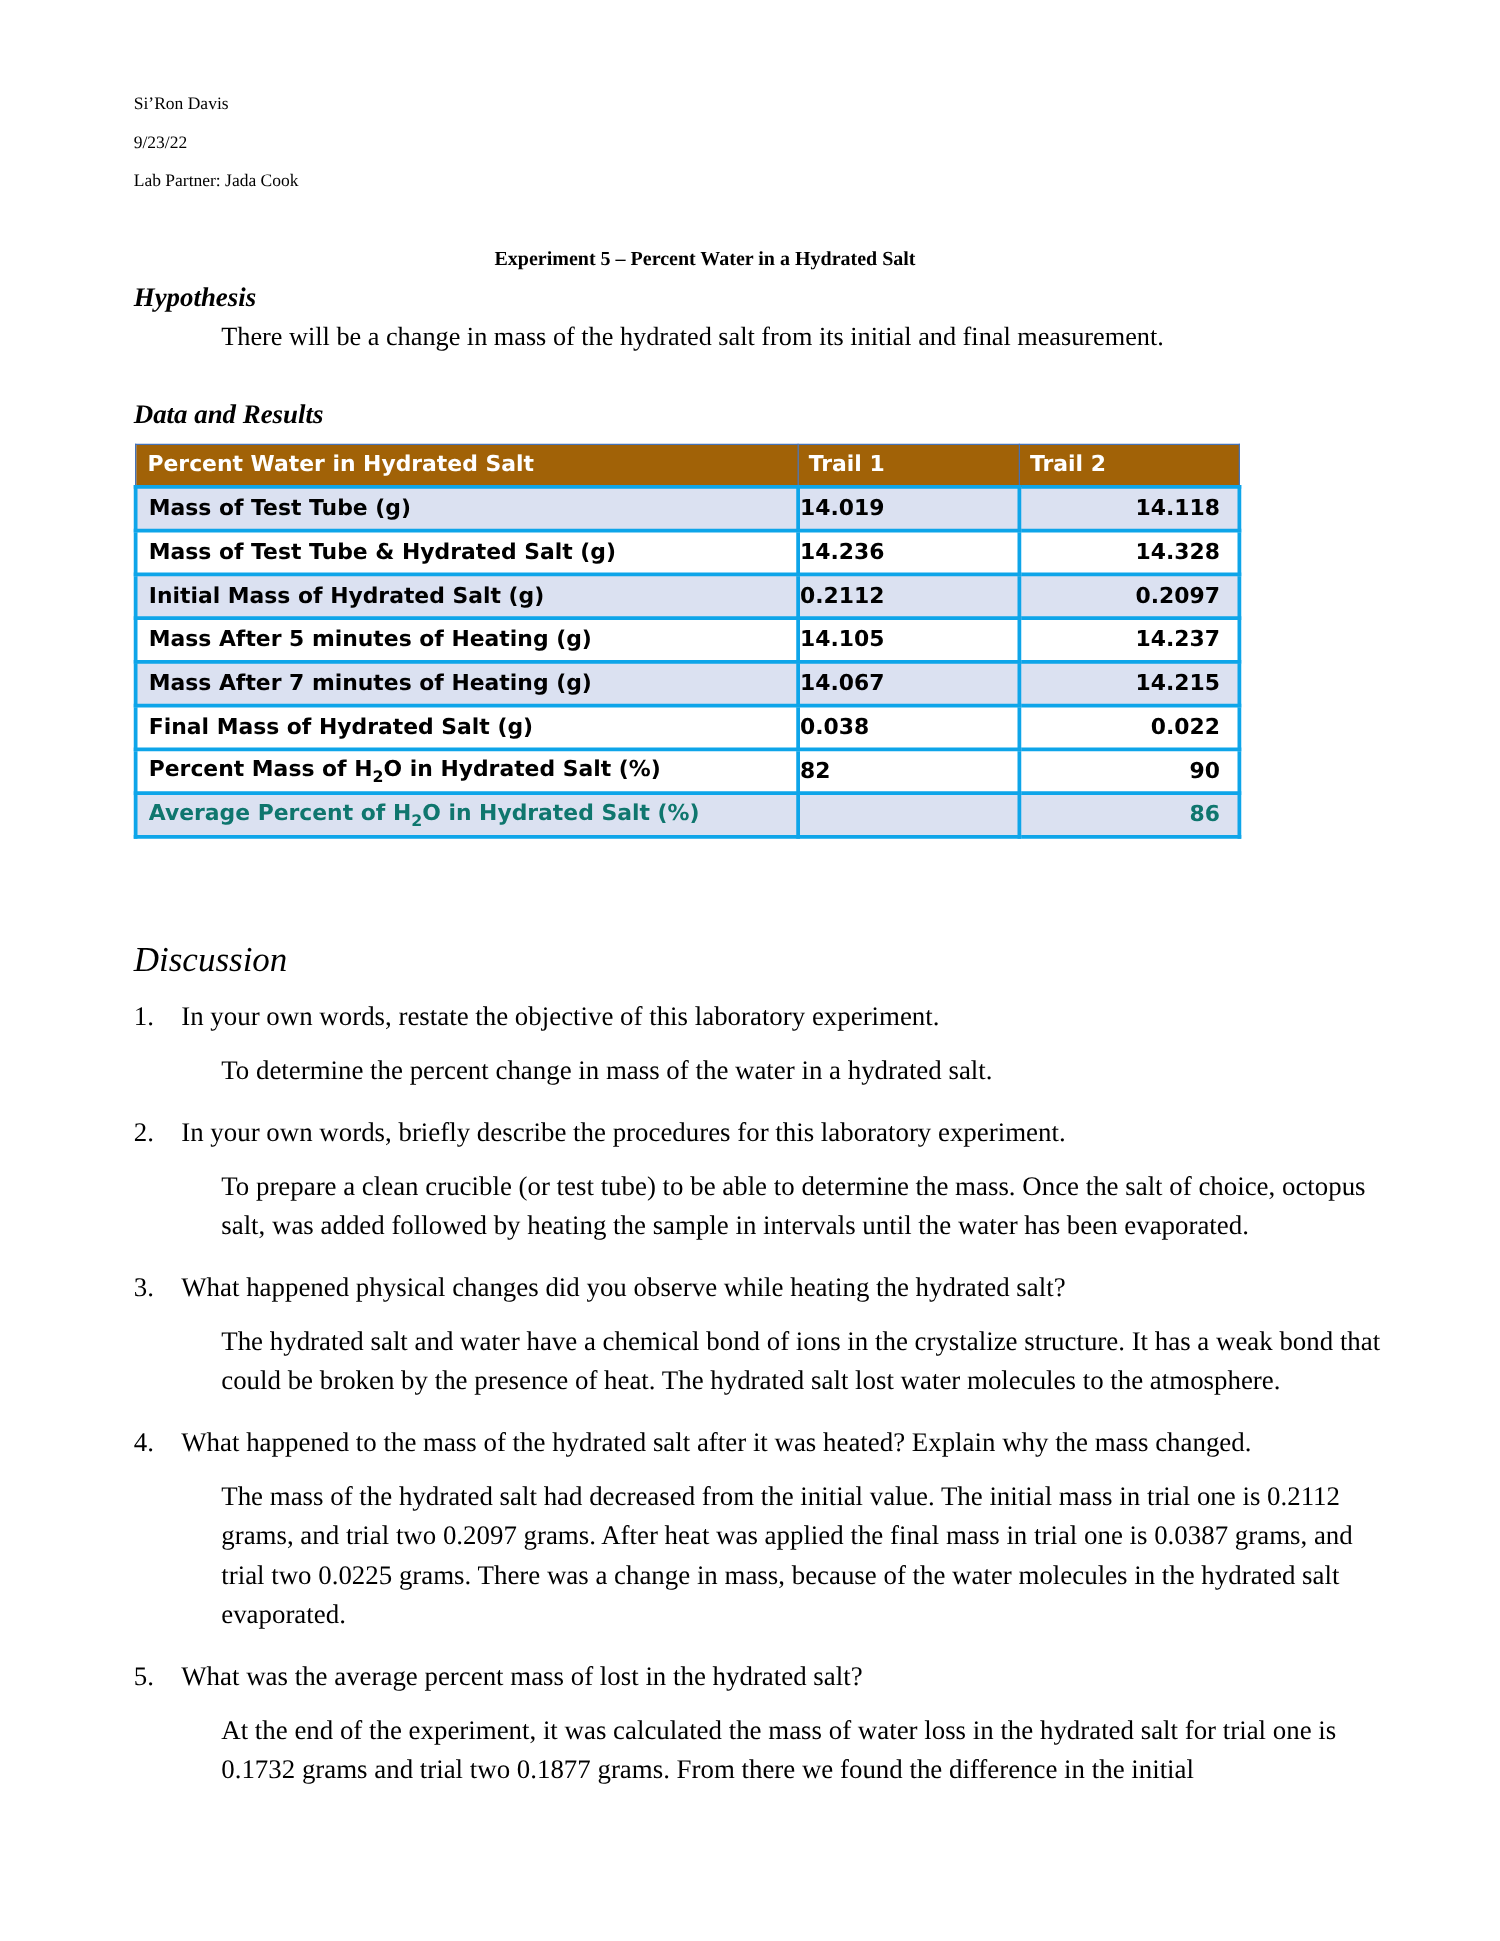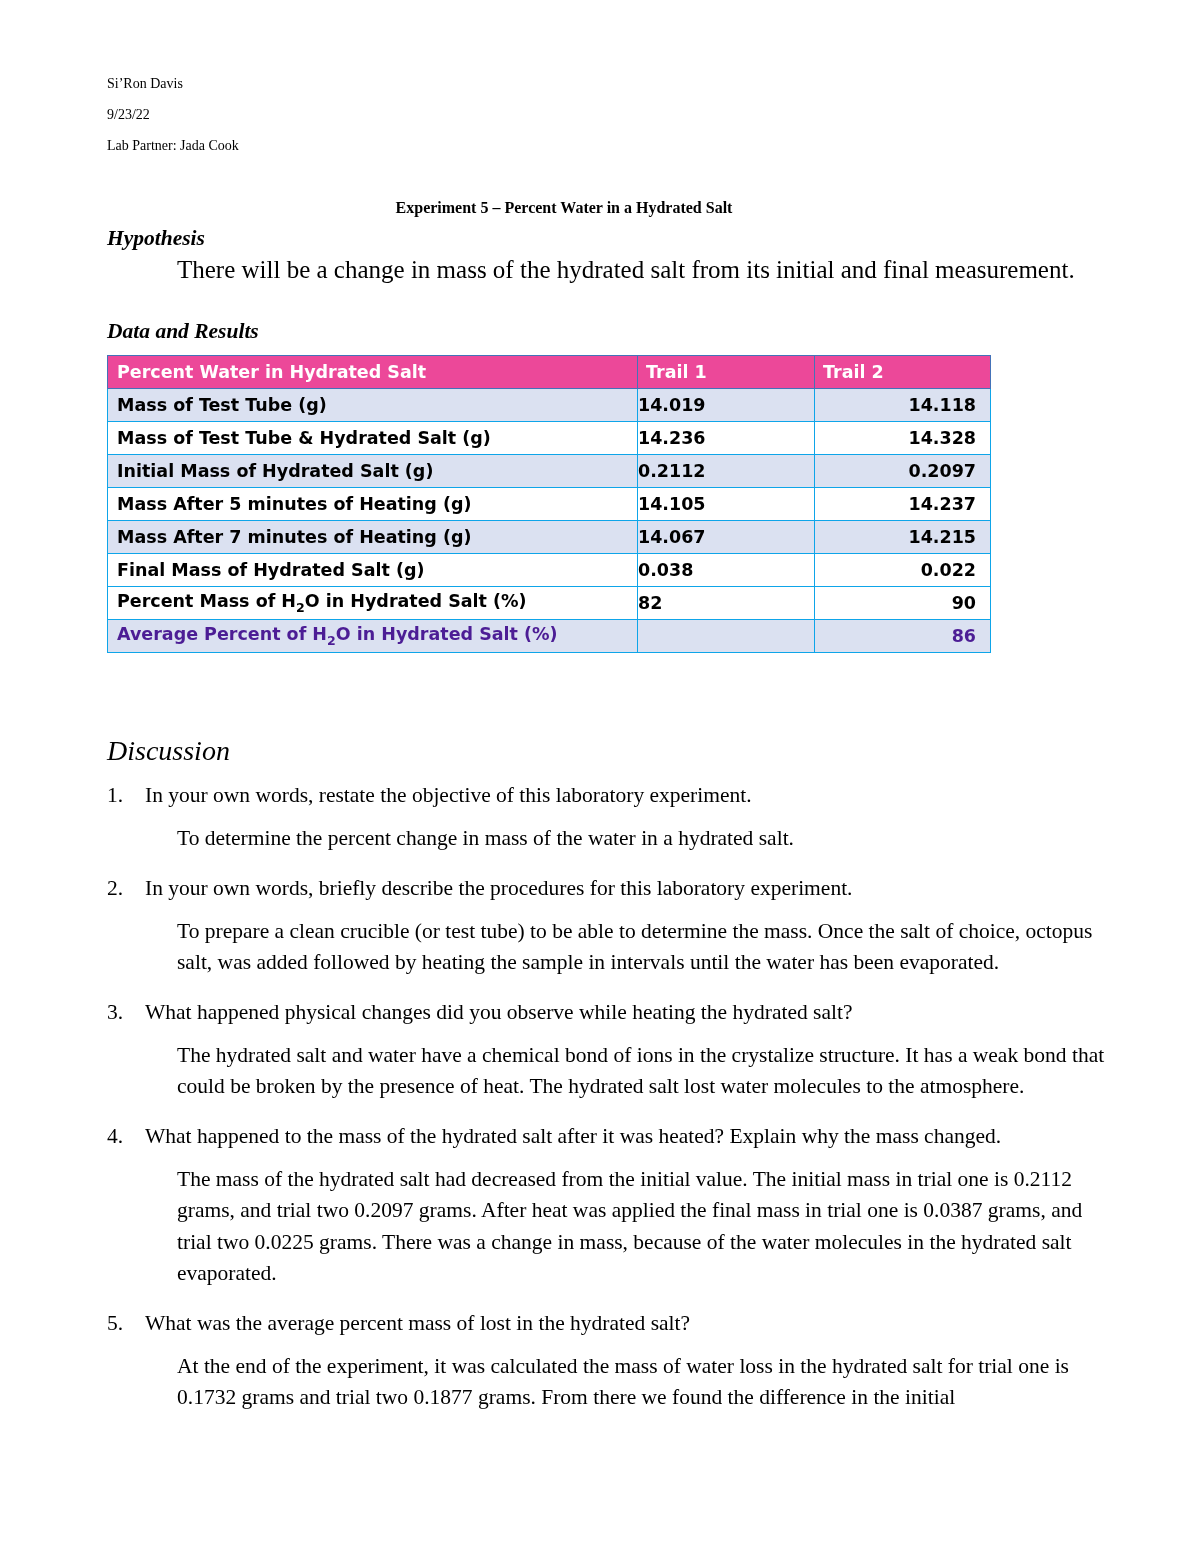--- a/index.html
+++ b/index.html
@@ -38,21 +38,21 @@
     padding-right: 96px;
   }
   .section-heading {
     font-weight: bold;
     font-style: italic;
     font-size: 21.5px;
     line-height: 31px;
   }
   .indent-para {
     margin-left: 70px;
-    font-size: 25px;
+    font-size: 21px;
     line-height: 31px;
   }
   .spacer-line { height: 31px; }
 
   
   .data-table-wrap {
     margin-top: 8px;
     width: 857px;
   }
   table.data-table {
@@ -60,38 +60,38 @@
     width: 857px;
     table-layout: fixed;
     font-family: "DejaVu Sans", "Liberation Sans", sans-serif;
     font-size: 17.5px;
     font-weight: bold;
   }
   table.data-table td, table.data-table th {
     padding: 0;
     height: 32px;
     vertical-align: middle;
-    border: 1px solid #0ea5e9;
+    border: 3px solid #0ea5e9;
   }
   table.data-table thead th {
-    background: #ec4899;
+    background: #a16207;
     color: #ffffff;
     border: 1px solid #4472b8;
     font-weight: bold;
     text-align: left;
   }
   .c-label { width: 520px; padding-left: 9px !important; }
   .c-t1 { width: 168px; padding-right: 16px !important; }
   .c-t2 { width: 167px; padding-right: 14px !important; text-align: right; }
   thead .c-t1 { text-align: left; padding-left: 8px !important; padding-right: 0 !important; }
   thead .c-t2 { text-align: left; padding-left: 8px !important; padding-right: 0 !important; }
   tbody tr.band-a td { background: #dbe1f1; }
   tbody tr.band-b td { background: #ffffff; }
   tbody tr td.lbl { text-align: left; }
-  .accent-row td { color: #4c1d95; }
+  .accent-row td { color: #0f766e; }
   sub { font-size: 0.72em; }
 
   
   .discussion-head {
     font-weight: normal;
     font-style: italic;
     font-size: 28px;
     line-height: 31px;
     margin-top: 82px;
   }

